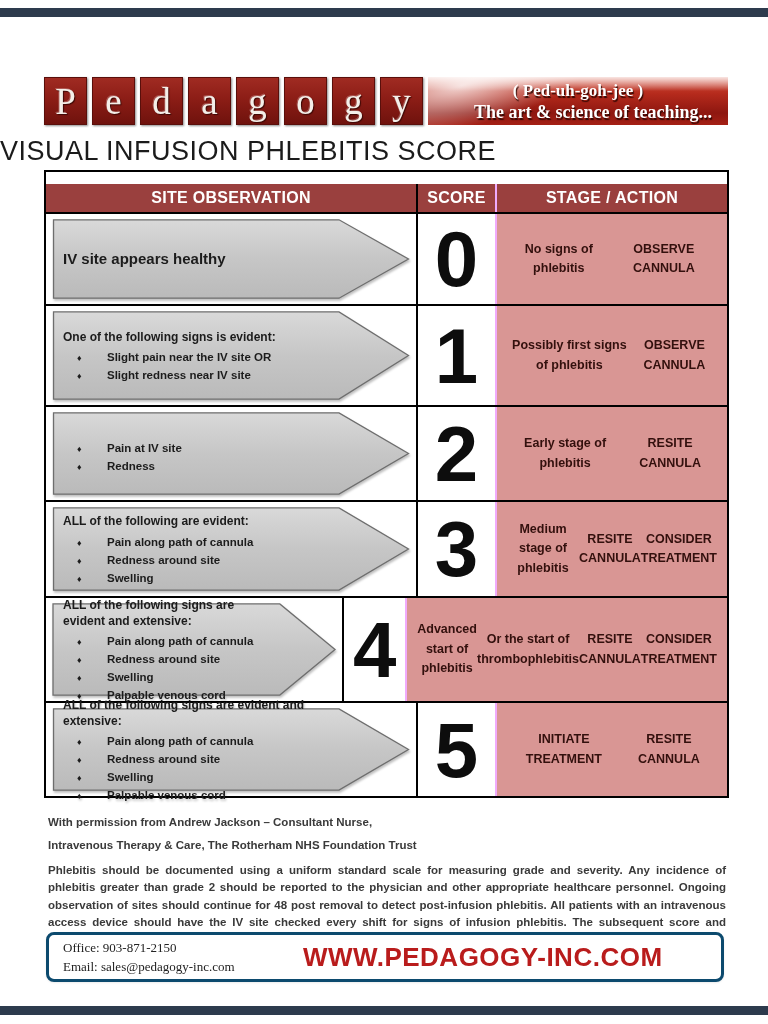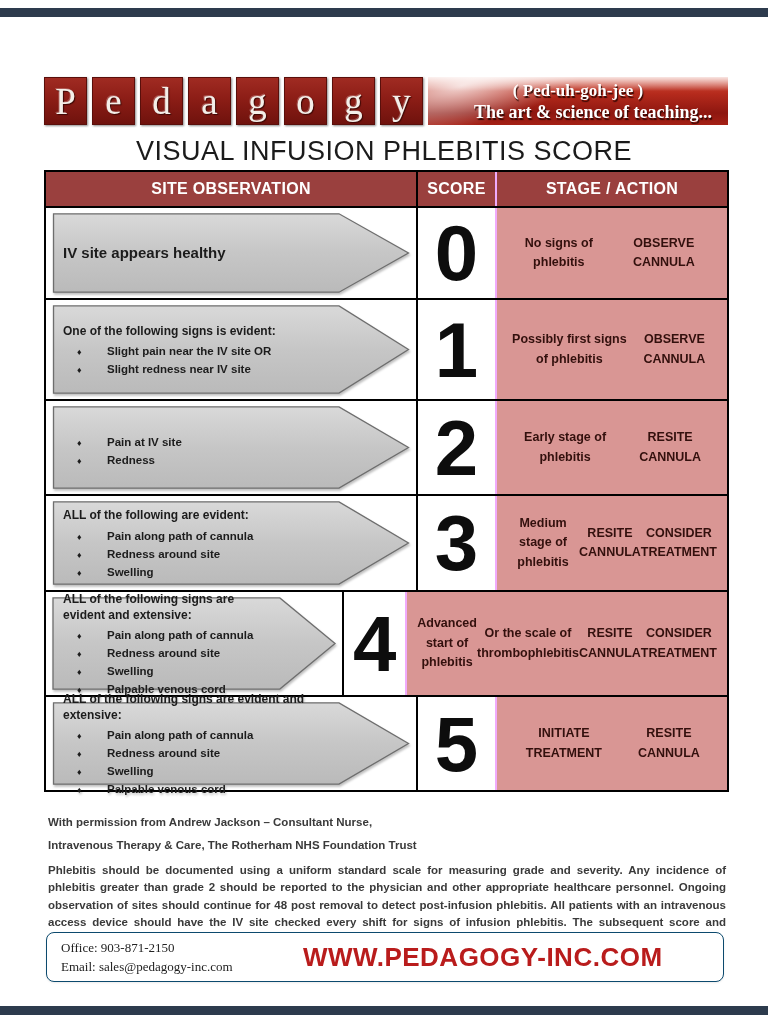--- a/index.html
+++ b/index.html
@@ -25,26 +25,26 @@
           background:linear-gradient(180deg, rgba(255,255,255,.85), rgba(255,255,255,0)); }
   .red-panel .swoosh { position:absolute; left:-30px; top:-22px; width:220px; height:70px;
           background:radial-gradient(ellipse at 30% 30%, rgba(255,255,255,.8), rgba(255,255,255,0) 60%);
           transform:rotate(-12deg); }
   .pron, .tag { position:relative; text-align:center; color:#ffffff; font-family:"Liberation Serif", serif;
           font-weight:700; text-shadow:1px 2px 1px rgba(40,5,2,.9); }
   .pron { font-size:17px; margin-top:4px; }
   .tag  { font-size:18px; margin-top:1px;margin-left:30px; }
 
   
-  .title { position:absolute; top:136px; left:0; width:100%; text-align:center;
+  .title { position:absolute; top:136px; left:0; width:100%; 
            font-size:27px; font-weight:400; color:#1b1b1b; letter-spacing:.5px; }
 
   
   .vip-table { position:absolute; top:170px; left:44px; width:685px; border:2px solid #000; background:#fff; }
-  .thead { display:flex; height:34px; background:#9a403e; }
+  .thead { display:flex; height:28px; background:#9a403e;margin-top:12px; }
   .hcell { display:flex; align-items:center; justify-content:center; color:#ffffff;
            font-size:16px; font-weight:700; letter-spacing:.3px; }
   .c-obs { width:370px; }
   .c-score { width:81px; border-left:2px solid #000; border-right:2px solid #f0abfc; }
   .c-action { flex:1; }
   .trow { display:flex; border-top:2px solid #000; }
   .cell { position:relative; }
   .cell.c-obs { padding:5px; }
   .cell.c-score { display:flex; align-items:center; justify-content:center; background:#fff; }
   .score-num { font-size:78px; font-weight:700; color:#0d0d0d; line-height:1; }
@@ -61,21 +61,21 @@
   .bullet { display:flex; align-items:baseline; margin:6px 0 0 14px; font-size:11.5px; font-weight:700; color:#1c1c1c; }
   .diamond { width:30px; flex:none; font-size:9px; }
 
   
   .credits { position:absolute; top:816px; left:48px; width:678px; color:#3a3a3a; }
   .credit-line { font-size:11.5px; font-weight:700; margin-bottom:11px; }
   .body-para { font-size:11.5px; font-weight:700; line-height:1.5; text-align:justify; margin-top:2px; }
 
   
   .contact-box { position:absolute; top:932px; left:46px; width:678px; height:50px;
-                 border:1px solid #0c4a6e; border-radius:8px; background:#fff;
+                 border:3px solid #0c4a6e; border-radius:8px; background:#fff;
                  box-shadow:0 1px 2px rgba(0,0,0,.08);
                  display:flex; align-items:center; padding:0 14px;gap:24px; }
   .contact-left { font-family:"Liberation Serif", serif; font-size:13px; color:#222; line-height:1.5; }
   .website { flex:1; text-align:center; font-size:26px; font-weight:700; color:#b91c1c; letter-spacing:.5px; }
 </style>
 </head>
 <body>
 
 <div class="page">
 
@@ -254,21 +254,21 @@
                 <span>Palpable venous cord</span>
               </div>
           </div>
         </div>
       </div>
       <div class="cell c-score">
         <span class="score-num">4</span>
       </div>
       <div class="cell c-action">
         <div class="action-line">Advanced start of phlebitis</div>
-        <div class="action-line">Or the scale of thrombophlebitis</div>
+        <div class="action-line">Or the start of thrombophlebitis</div>
         <div class="action-line">RESITE CANNULA</div>
         <div class="action-line">CONSIDER TREATMENT</div>
       </div>
     </div>
 
     <div class="trow" style="height:95px">
       <div class="cell c-obs">
         <div class="arrow">
           <svg class="arrow-svg" viewBox="0 0 100 100" preserveAspectRatio="none">
             <polygon points="0.7,1 80,1 99.3,50 80,99 0.7,99" fill="url(#arrowGrad)" stroke="#6e6e6e" stroke-width="1.3" vector-effect="non-scaling-stroke"></polygon>

